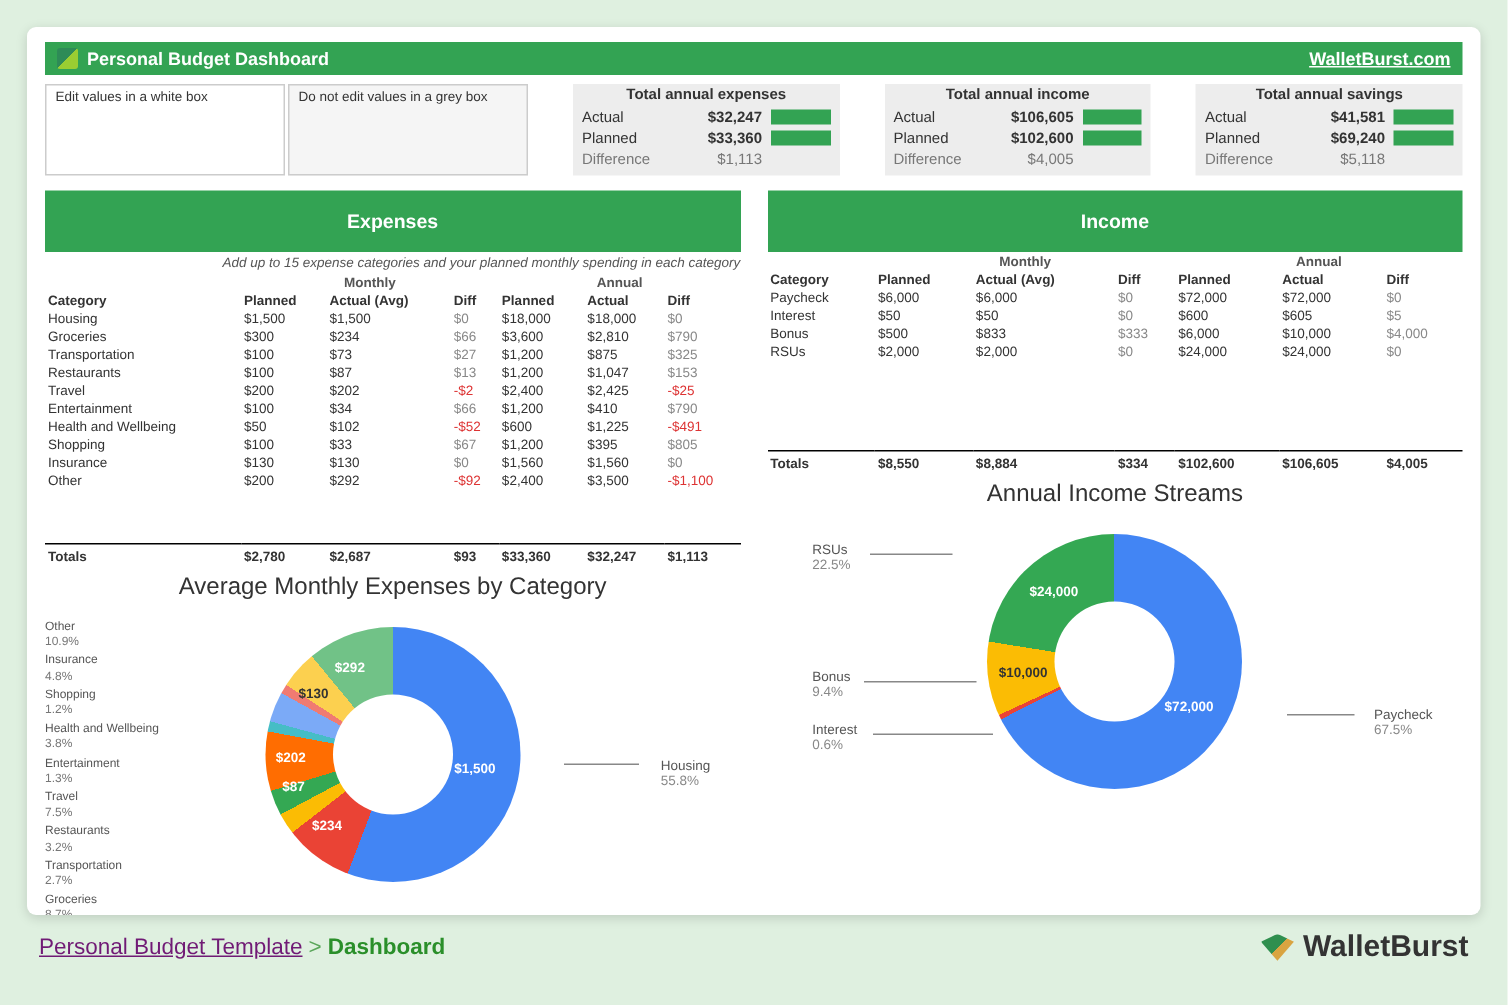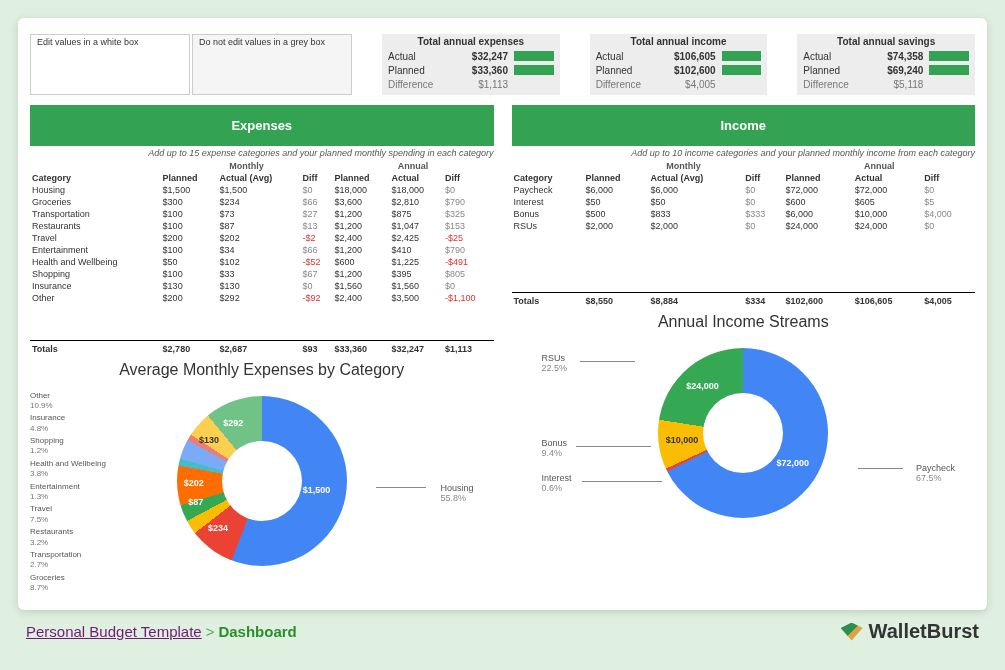--- a/index.html
+++ b/index.html
@@ -96,20 +96,26 @@
     content:""; position:absolute; inset:0;
     background:linear-gradient(135deg,#2f8f4f 0 50%, #d9a441 50% 100%);
     clip-path: polygon(0 30%, 50% 0, 100% 30%, 50% 100%);
   }
 </style>
 </head>
 <body>
 
 <div class="sheet">
 
+  <div class="titlebar">
+    <span class="logo"></span>
+    <span>Personal Budget Dashboard</span>
+    <span class="spacer"></span>
+    <a href="#">WalletBurst.com</a>
+  </div>
 
   <div class="toprow">
     <div class="editnotes">
       <div class="box white">Edit values in a white box</div>
       <div class="box">Do not edit values in a grey box</div>
     </div>
 
     <div class="summary-card">
       <div class="hdr">Total annual expenses</div>
       <div class="row">
@@ -143,21 +149,21 @@
       <div class="row diff">
           <span class="lbl">Difference</span>
           <span class="val">$4,005</span>
         </div>
     </div>
 
     <div class="summary-card">
       <div class="hdr">Total annual savings</div>
       <div class="row">
           <span class="lbl">Actual</span>
-          <span class="val">$74,358</span>
+          <span class="val">$41,581</span>
           <span class="bar"></span>
         </div>
       <div class="row">
           <span class="lbl">Planned</span>
           <span class="val">$69,240</span>
           <span class="bar" style="max-width:73px"></span>
         </div>
       <div class="row diff">
           <span class="lbl">Difference</span>
           <span class="val">$5,118</span>
@@ -325,21 +331,20 @@
         <div class="right-label" style="right:20px; top:102px;">
           <span>Housing</span><br>
           <span class="grey">55.8%</span>
         </div>
         <div class="line" style="right:68px; top:106px; width:50px;"></div>
       </div>
     </div>
 
     <div class="panel">
       <div class="panel-hdr">Income</div>
-      <div class="note">Add up to 10 income categories and your planned monthly income from each category</div>
       <table class="data">
         <tbody>
             <tr>
           <th></th>
           <th colspan="3" class="center super">Monthly</th>
           <th colspan="3" class="center super">Annual</th>
         </tr>
         <tr>
           <th>Category</th>
           <th>Planned</th>

